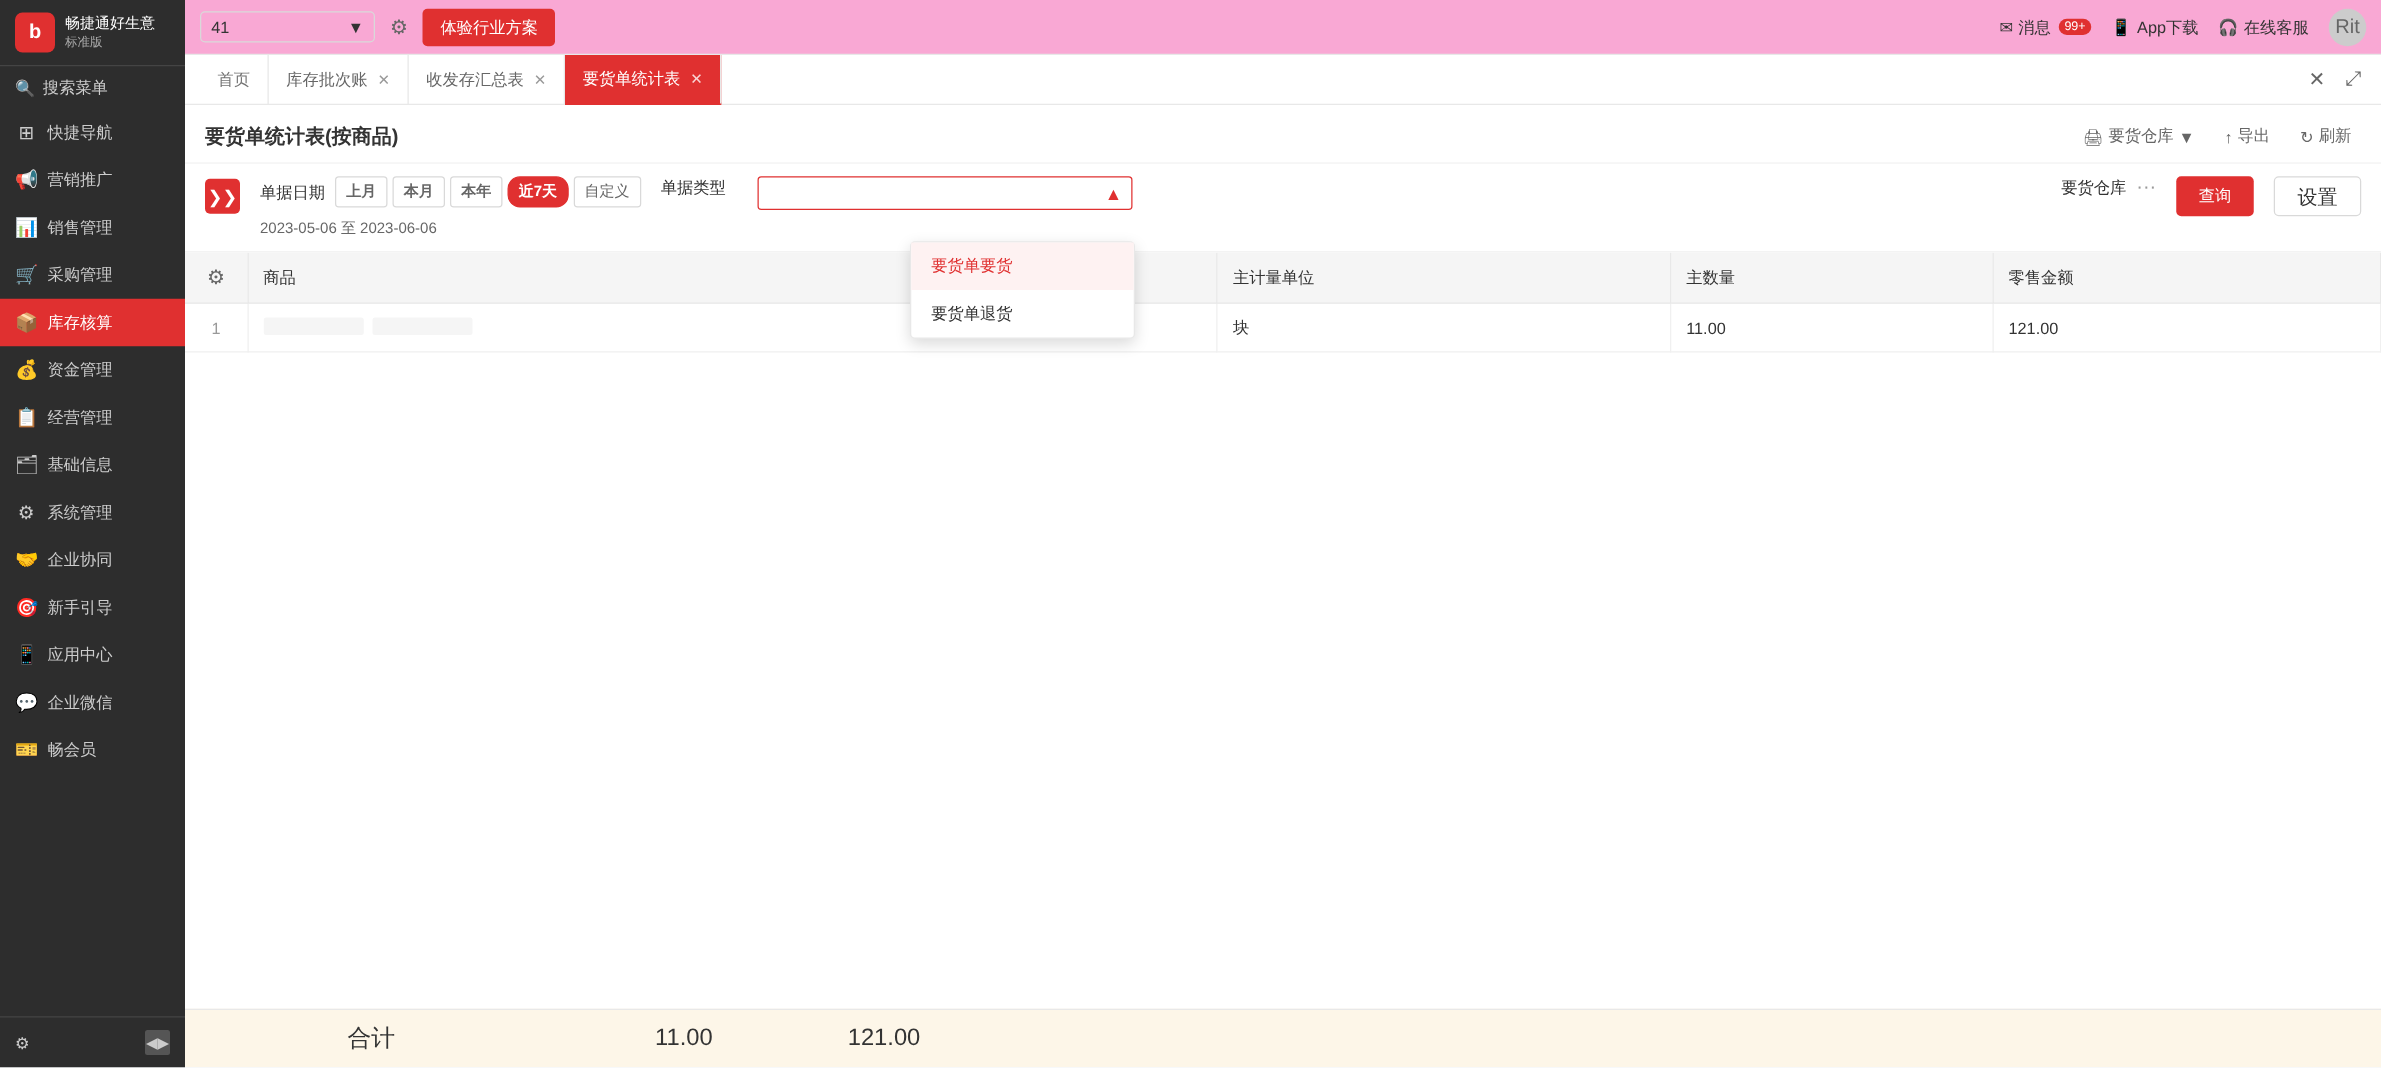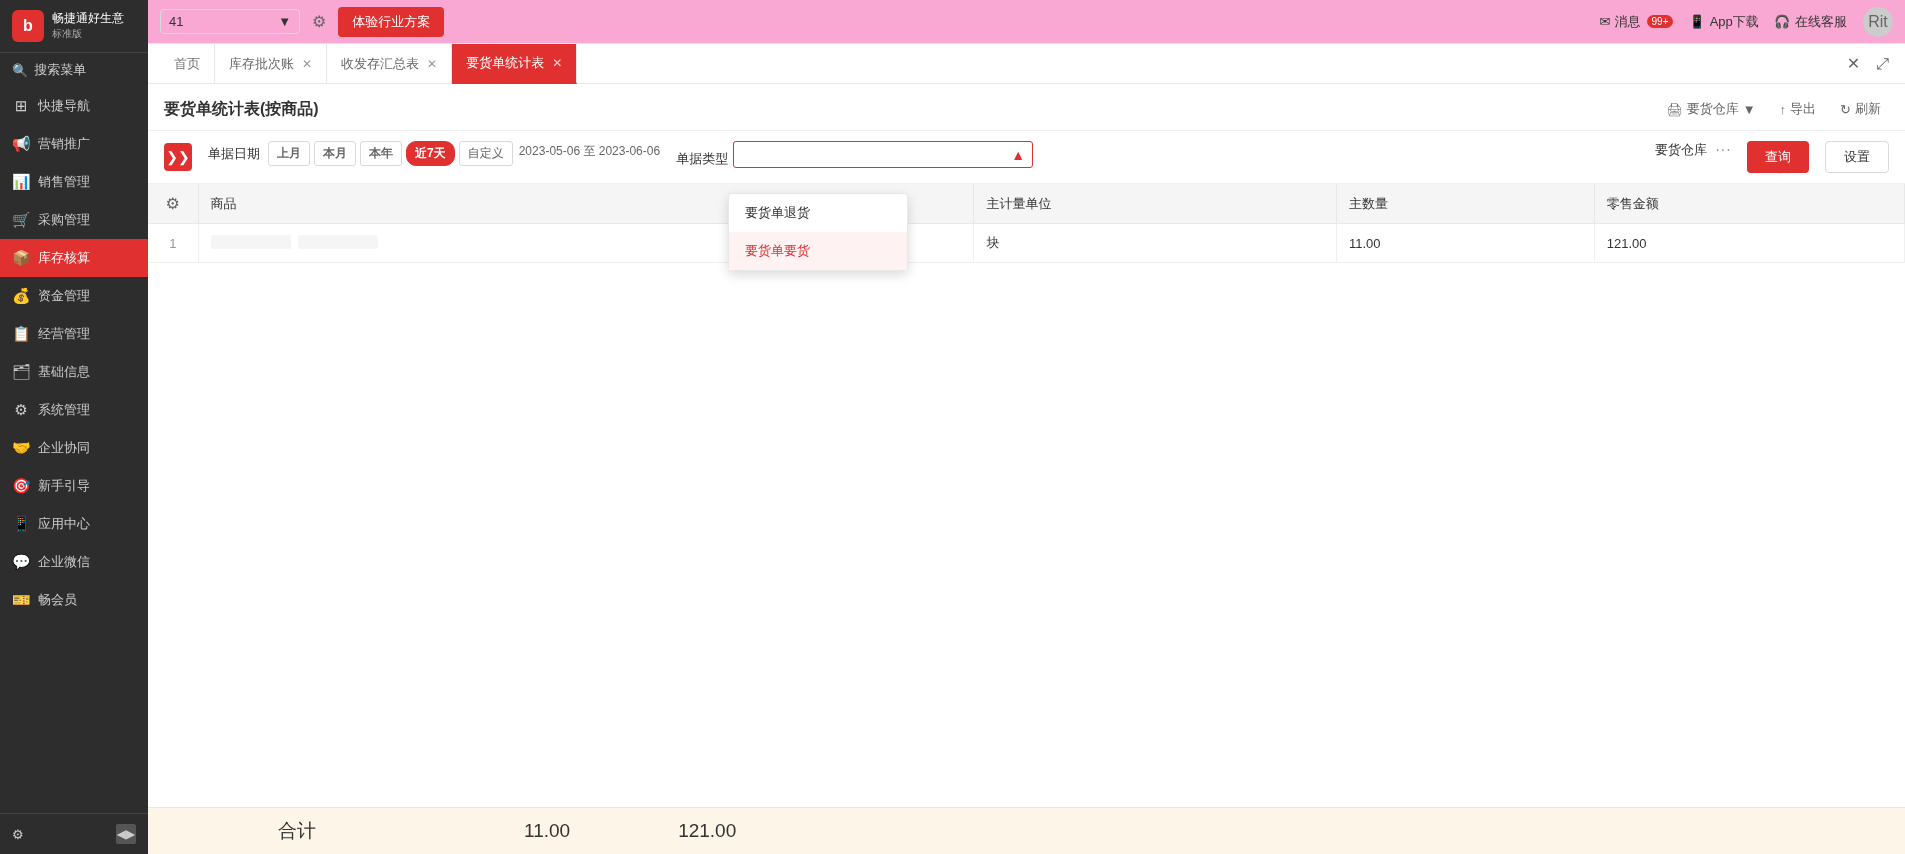--- a/index.html
+++ b/index.html
@@ -169,40 +169,40 @@
 
     
     .filter-bar {
       display: flex; align-items: flex-start; padding: 10px 16px; gap: 16px;
       background: #fff; border-bottom: 1px solid #f0f0f0; position: relative;
     }
     .filter-expand-btn {
       width: 28px; height: 28px; background: #e03030; border-radius: 4px;
       display: flex; align-items: center; justify-content: center; cursor: pointer; color: #fff; font-size: 14px; flex-shrink: 0; margin-top: 2px;
     }
-    .filter-group { display: flex; flex-direction: row; gap: 6px; }
+    .filter-group { display: flex; flex-direction: column; gap: 6px; }
     .filter-row { display: flex; align-items: center; gap: 8px; }
     .filter-label { font-size: 13px; color: #333; white-space: nowrap; }
     .filter-date-options { display: flex; gap: 4px; }
     .filter-date-btn {
       padding: 3px 8px; border: 1px solid #d9d9d9; border-radius: 3px;
       cursor: pointer; font-size: 12px; color: #666; background: #fff; font-weight: bold;
     }
     .filter-date-btn.active-more {
       background: #e03030; color: #fff; border-color: #e03030; border-radius: 10px;
     }
     .filter-date-custom {
       padding: 3px 8px; border: 1px solid #d9d9d9; border-radius: 3px;
       cursor: pointer; font-size: 12px; color: #666; background: #fff;
     }
     .filter-date-range {
       font-size: 12px; color: #666; margin-top: 2px;
     }
 
-    .filter-type-group { display: flex; align-items: flex-end; gap: 5px; flex: 1; }
+    .filter-type-group { display: flex; align-items: flex-start; gap: 25px; flex: 1; }
     .filter-type-label { font-size: 13px; color: #333; white-space: nowrap; }
     .filter-type-input-wrap {
       position: relative; flex: 1; max-width: 300px;
     }
     .filter-type-input {
       width: 100%; padding: 5px 30px 5px 8px;
       border: 1px solid #e03030; border-radius: 3px;
       font-size: 13px; outline: none; color: #333;
     }
     .filter-type-chevron {
@@ -213,21 +213,21 @@
     .filter-warehouse-label { font-size: 13px; color: #333; }
     .filter-warehouse-dots { color: #999; cursor: pointer; font-size: 16px; }
 
     .filter-query-btn {
       background: #e03030; color: #fff; border: none;
       padding: 6px 18px; border-radius: 4px; cursor: pointer; font-size: 13px;
       height: 32px;
     }
     .filter-settings-btn {
       background: #fff; color: #333; border: 1px solid #d9d9d9;
-      padding: 6px 18px; border-radius: 4px; cursor: pointer; font-size: 13px;
+      padding: 6px 18px; border-radius: 4px; cursor: pointer; font-size: 16px;
       height: 32px;
     }
 
     
     .dropdown-overlay {
       position: absolute; top: 62px; left: 580px; z-index: 100;
       background: #fff; border: 1px solid #e8e8e8; border-radius: 4px;
       box-shadow: 0 4px 12px rgba(0,0,0,0.15); min-width: 180px;
     }
     .dropdown-item {
@@ -460,22 +460,22 @@
 
         <div class="filter-warehouse-group">
           <span class="filter-warehouse-label">要货仓库</span>
           <span class="filter-warehouse-dots">···</span>
         </div>
 
         <button class="filter-query-btn">查询</button>
         <button class="filter-settings-btn">设置</button>
 
         <div class="dropdown-overlay">
+          <div class="dropdown-item selected">要货单要货</div>
           <div class="dropdown-item">要货单退货</div>
-          <div class="dropdown-item selected">要货单要货</div>
         </div>
       </div>
 
       <div class="table-wrap">
         <table>
           <thead>
             <tr>
               <th>
                 <span class="th-gear">⚙</span>
               </th>

